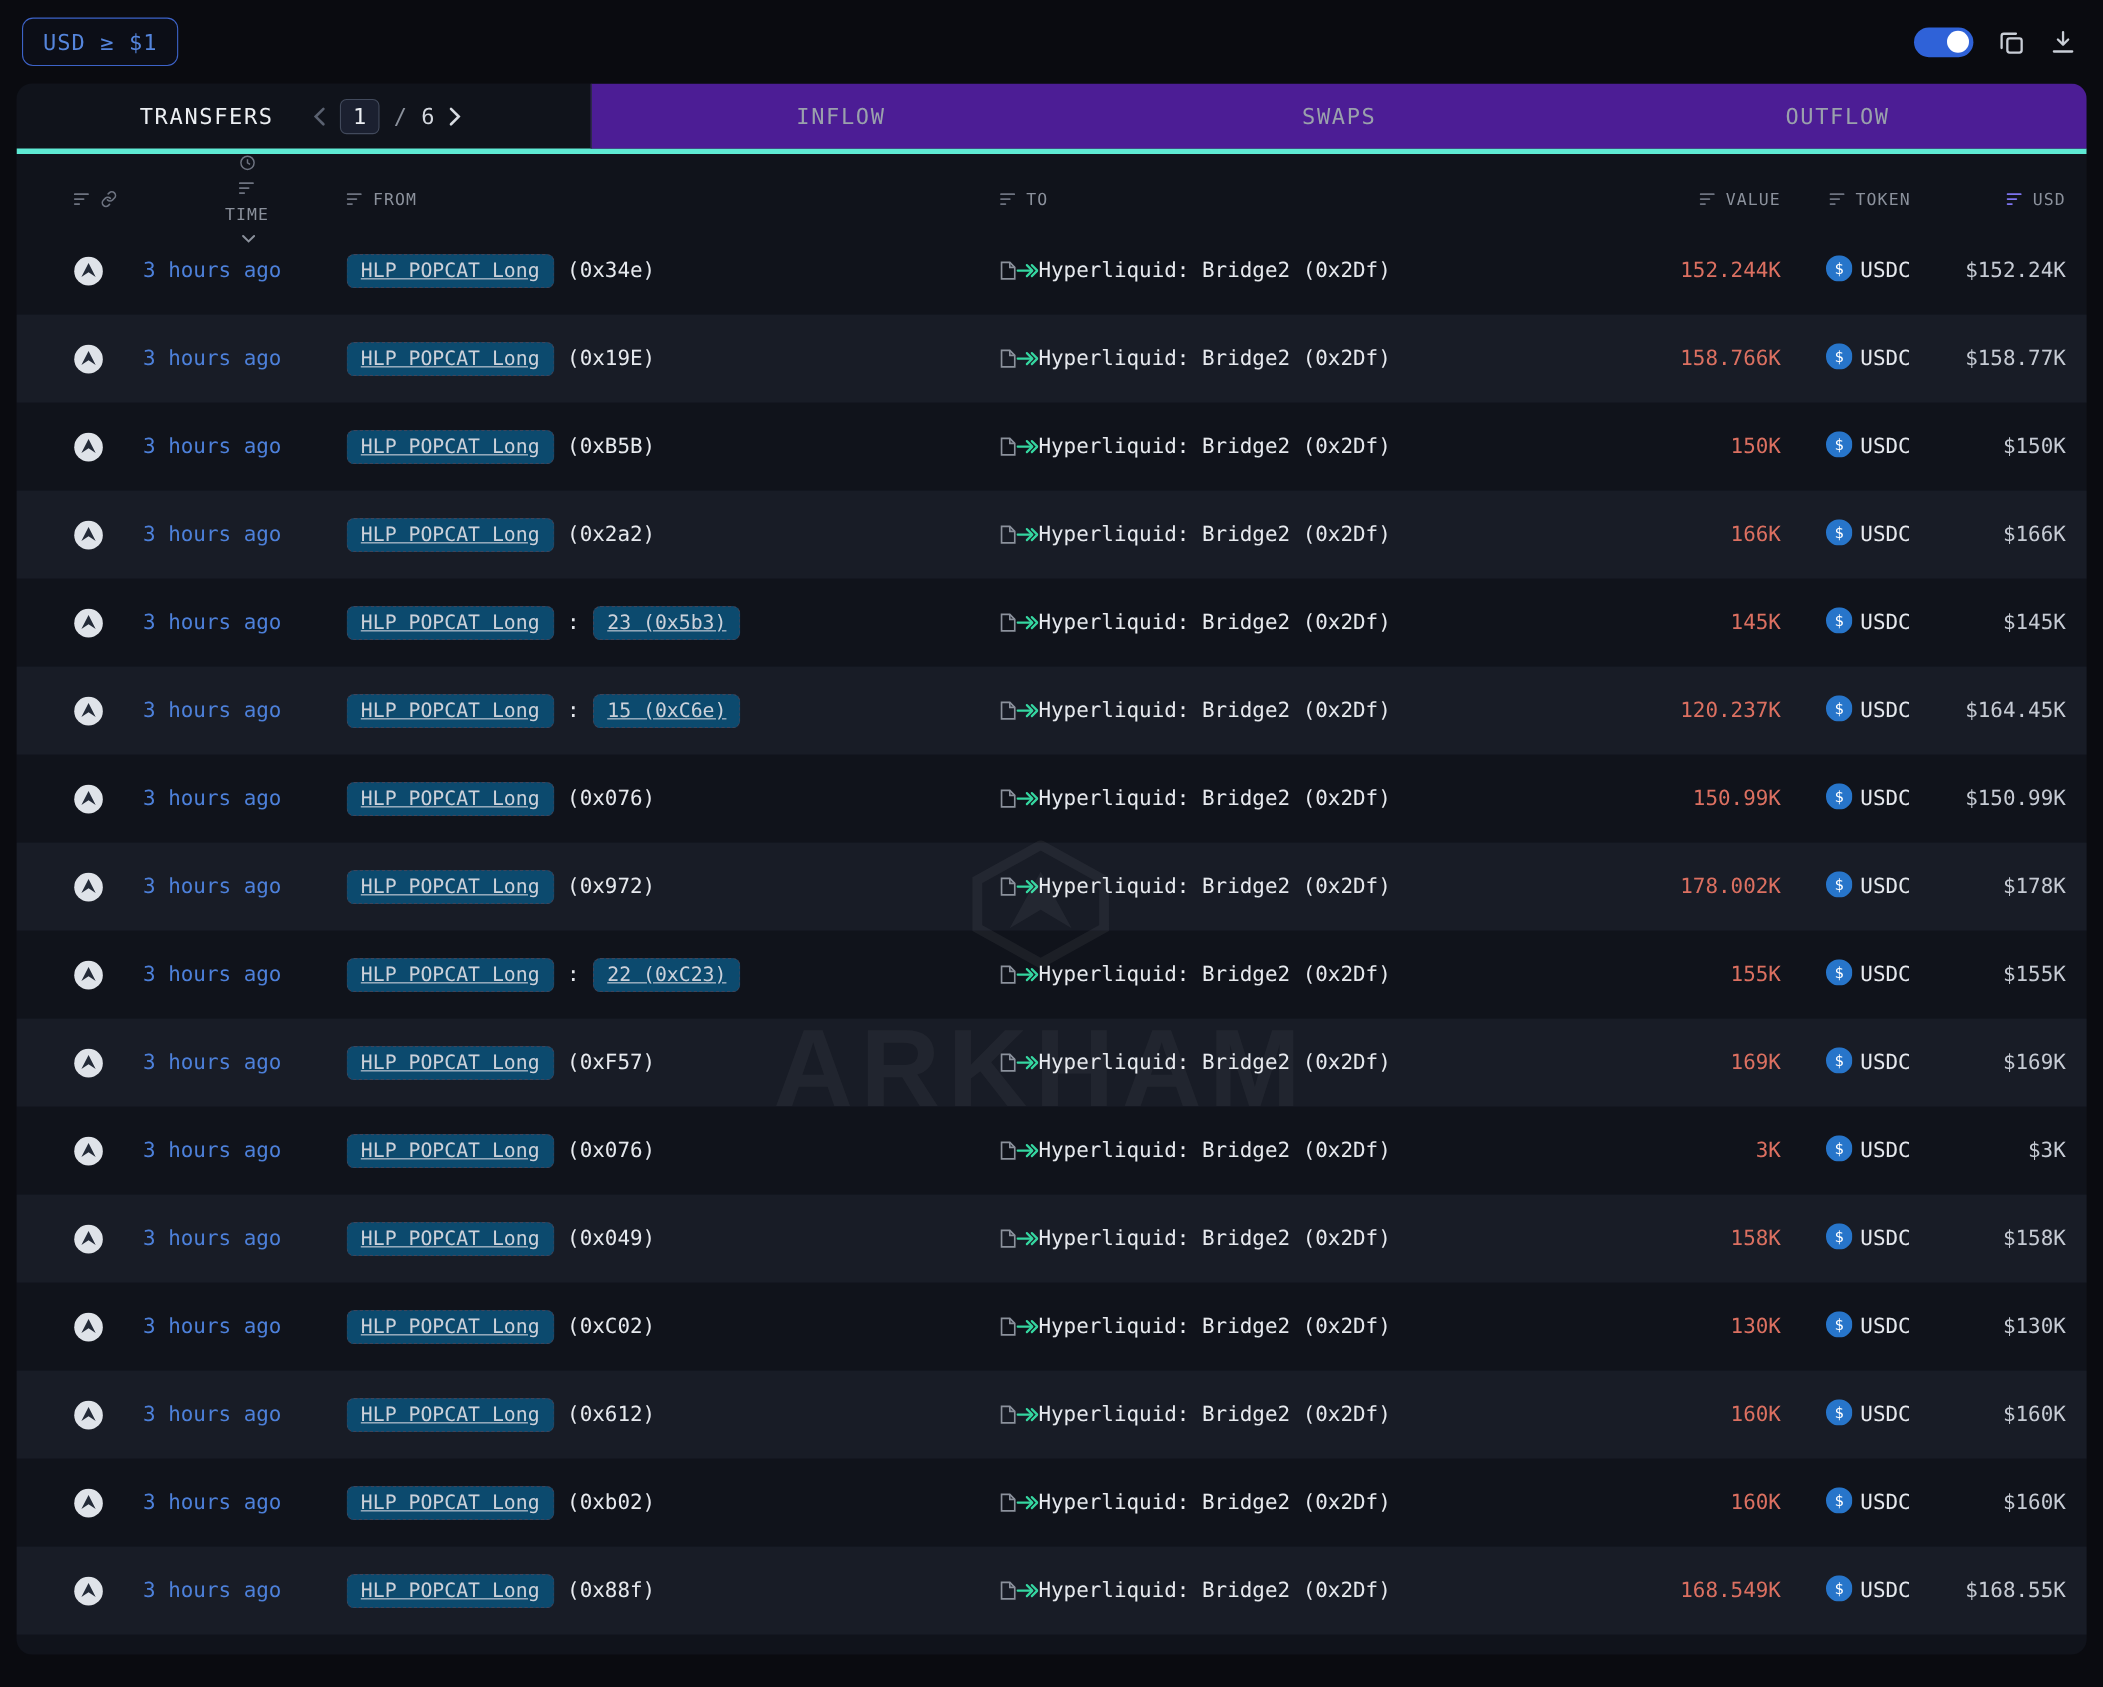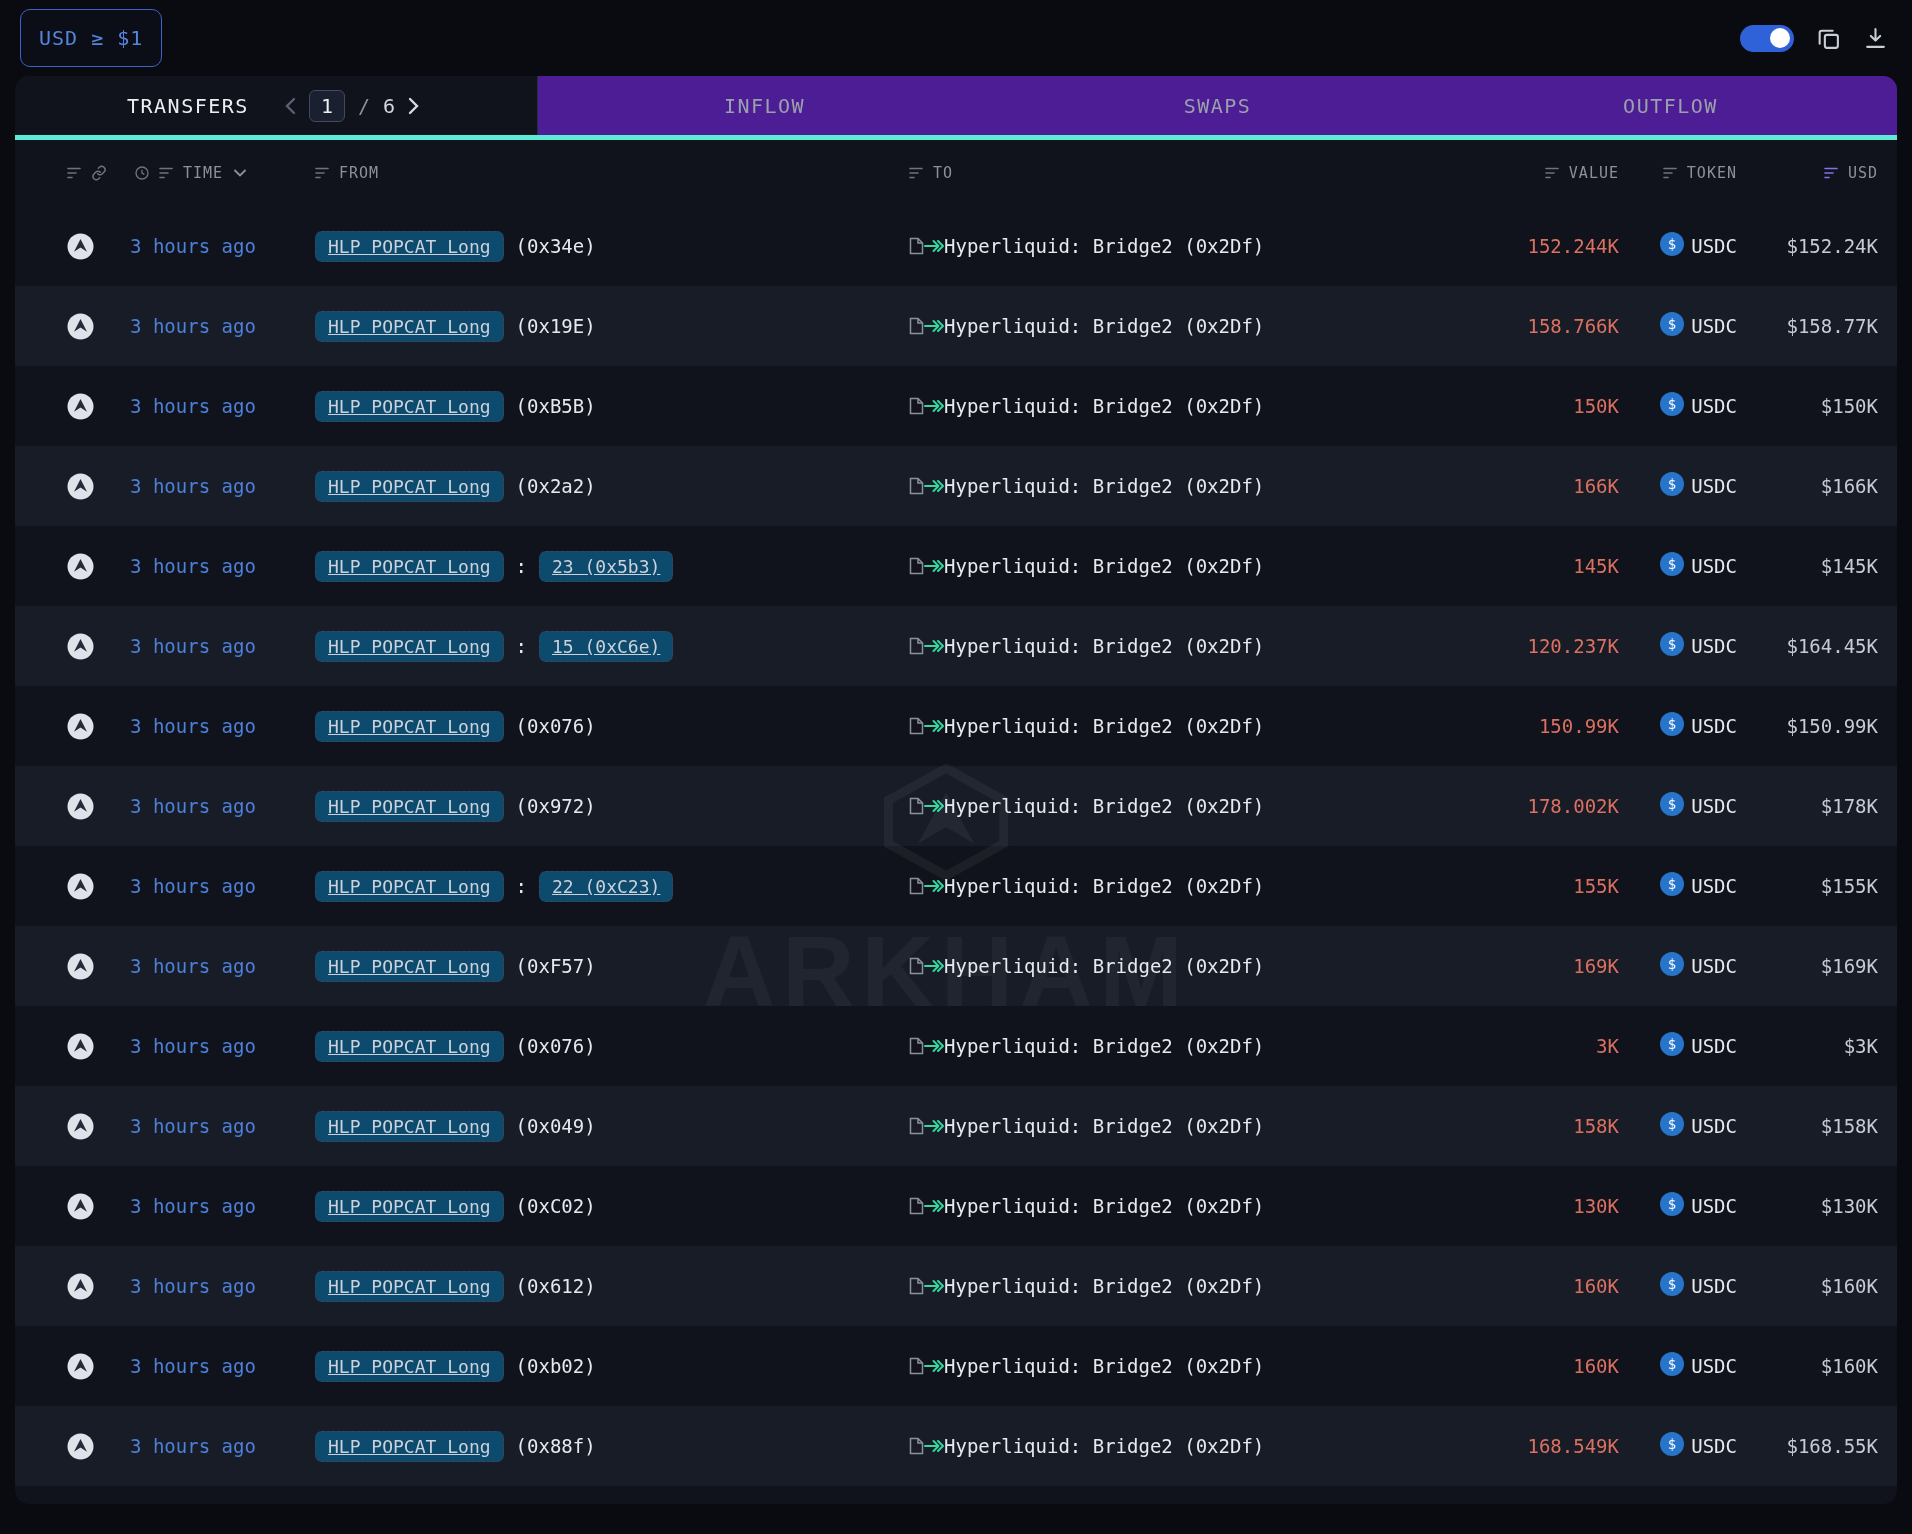--- a/index.html
+++ b/index.html
@@ -12,21 +12,21 @@
     position:relative;
   }
 
   
   .topbar {
     position:absolute; top:0; left:0; right:0; height:76px;
     display:flex; align-items:center; justify-content:space-between;
     padding:0 24px 0 20px;
   }
   .chip {
-    display:inline-flex; align-items:center; height:58px; padding:0 18px;
+    display:inline-flex; align-items:center; height:44px; padding:0 18px;
     border:1.5px solid #3d63c8; border-radius:10px;
     color:#5585dc; font-size:20px; letter-spacing:1px; cursor:pointer;
     background:rgba(35,55,110,0.08);
   }
   .topbar-right { display:flex; align-items:center; gap:22px; }
   .toggle { width:54px; height:27px; border-radius:14px; background:#2f62d8; position:relative; cursor:pointer; }
   .toggle .knob { position:absolute; right:4px; top:3.5px; width:20px; height:20px; border-radius:50%; background:#ffffff; }
   .icon-btn { color:#c9ced6; display:inline-flex; cursor:pointer; }
 
   
@@ -54,21 +54,21 @@
     display:grid;
     grid-template-columns:63px 185px 594px 1fr 225px 118px 141px;
     align-items:center;
     padding:0 19px 0 52px;
   }
   .thead { height:66px; }
   .th { display:flex; align-items:center; gap:9px; color:#8b919c; font-size:15px; letter-spacing:1px; cursor:pointer; }
   .th.right { justify-content:flex-end; }
   .ficon { color:#6d7380; display:inline-flex; }
   .th-usd .ficon { color:#7d74f0; }
-  .th-time { padding-left:4px; }
+  .th-time { padding-left:4px;flex-direction:column; }
   .caret { color:#8b919c; display:inline-flex; margin-left:2px; }
 
   .row { height:80px; font-size:19px; }
   .row.alt { background:#181c26; }
   .c-icon { display:flex; align-items:center; }
   .entity-icon { display:inline-flex; cursor:pointer; }
   .time-link { color:#4d80da; cursor:pointer; text-decoration:none; white-space:nowrap; }
   .c-from { display:flex; align-items:center; gap:12px; white-space:nowrap; overflow:hidden; }
   .tag {
     font-size:18px; color:#ccd1da; background:#0c4a6e;

